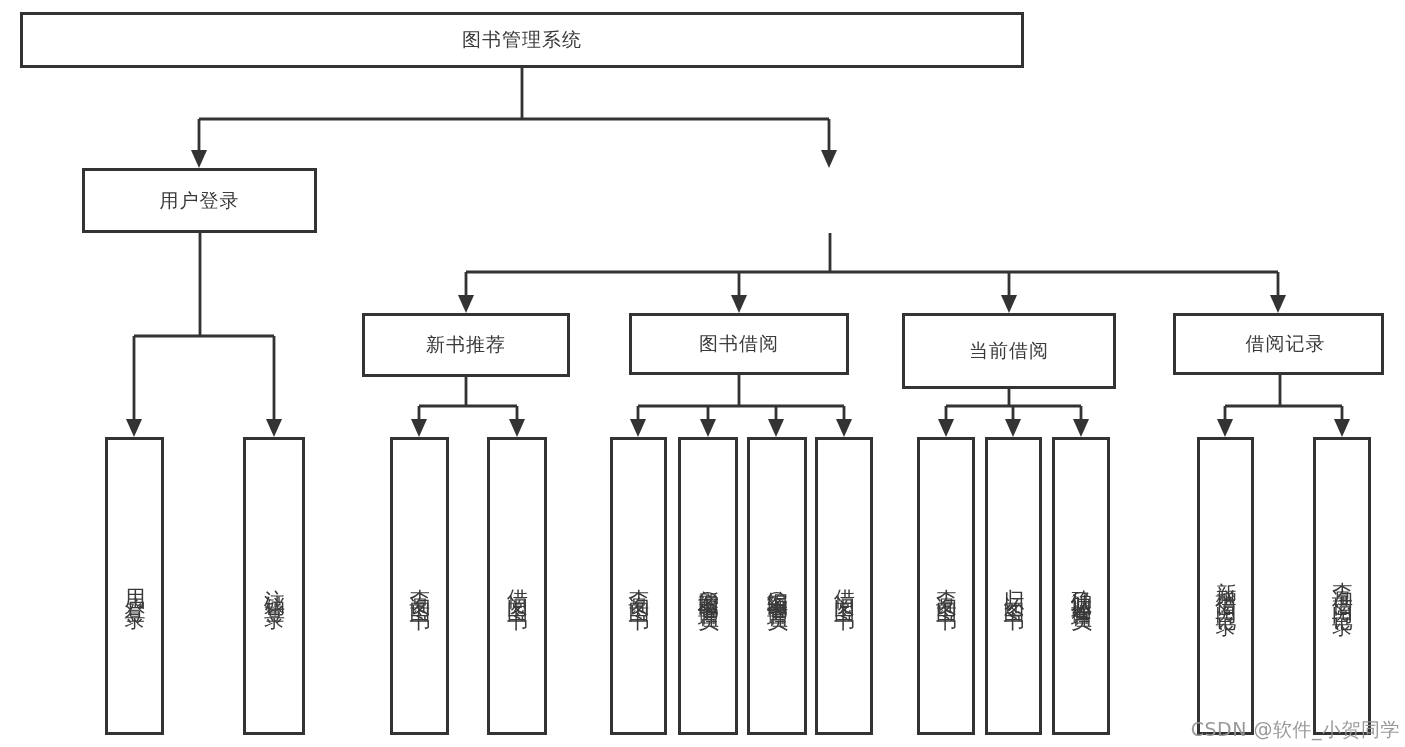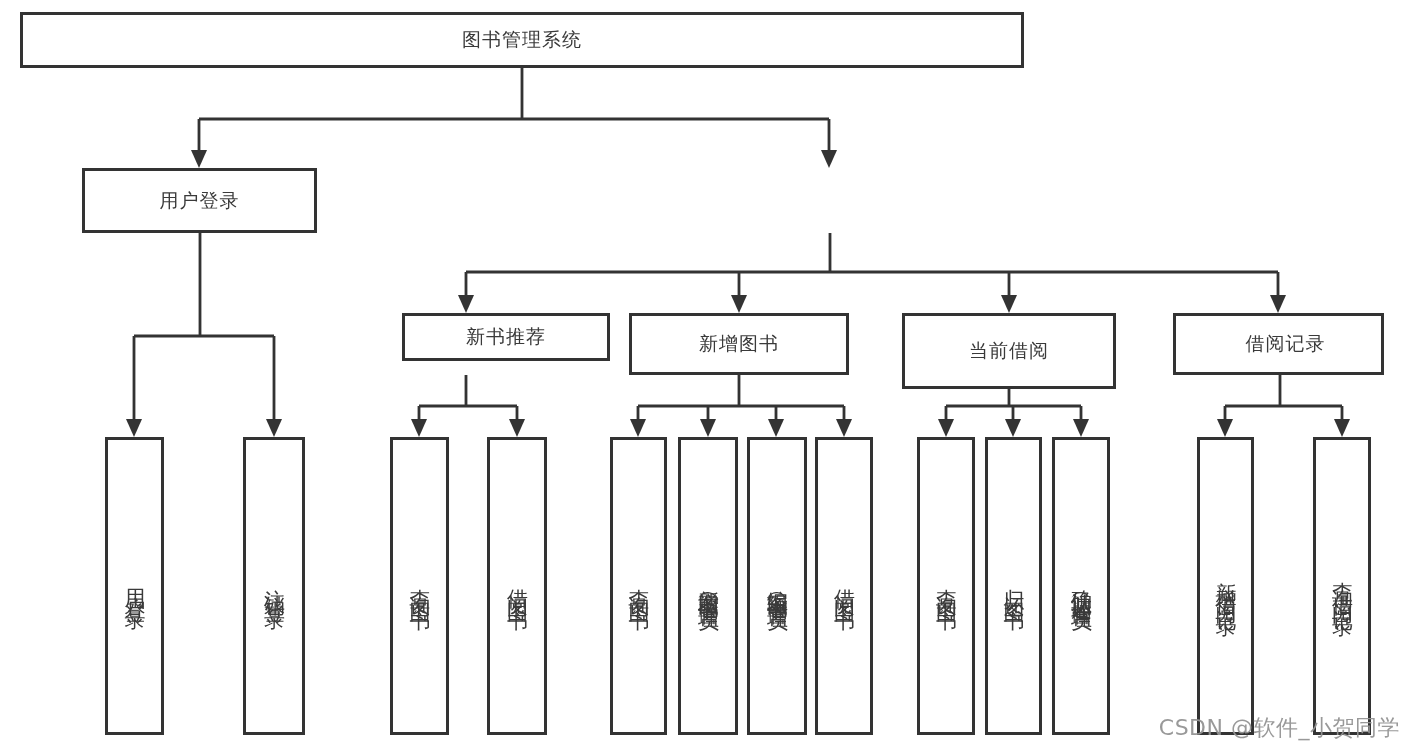--- a/index.html
+++ b/index.html
@@ -41,21 +41,21 @@
     text-orientation: mixed;
     font-size: 21px;
     letter-spacing: 7px;
     line-height: 1.1;
     white-space: nowrap;
   }
   .watermark {
     position: absolute;
     right: 5px;
     bottom: 4px;
-    font-size: 22px;
+    font-size: 19px;
     color: rgba(148, 148, 148, 0.95);
     letter-spacing: 0.5px;
     z-index: 5;
     white-space: nowrap;
   }
 </style>
 </head>
 <body>
 
 <div class="canvas">
@@ -104,25 +104,25 @@
   </svg>
 
   <div class="node h" style="left:20px; top:12px; width:1004px; height:56px;">
     <span>图书管理系统</span>
   </div>
 
   <div class="node h" style="left:82px; top:168px; width:235px; height:65px;">
     <span>用户登录</span>
   </div>
 
-  <div class="node h" style="left:362px; top:313px; width:208px; height:48px;margin-left:40px;">
+  <div class="node h" style="left:362px; top:313px; width:208px; height:64px;">
     <span>新书推荐</span>
   </div>
   <div class="node h" style="left:629px; top:313px; width:220px; height:62px;">
-    <span>新增图书</span>
+    <span>图书借阅</span>
   </div>
   <div class="node h" style="left:902px; top:313px; width:214px; height:76px;">
     <span>当前借阅</span>
   </div>
   <div class="node h" style="left:1173px; top:313px; width:211px; height:62px;padding-left:14px;">
     <span>借阅记录</span>
   </div>
 
   <div class="node v" style="left:105px; top:437px; width:59px; height:298px;">
     <span class="vtext">用户登录</span>

